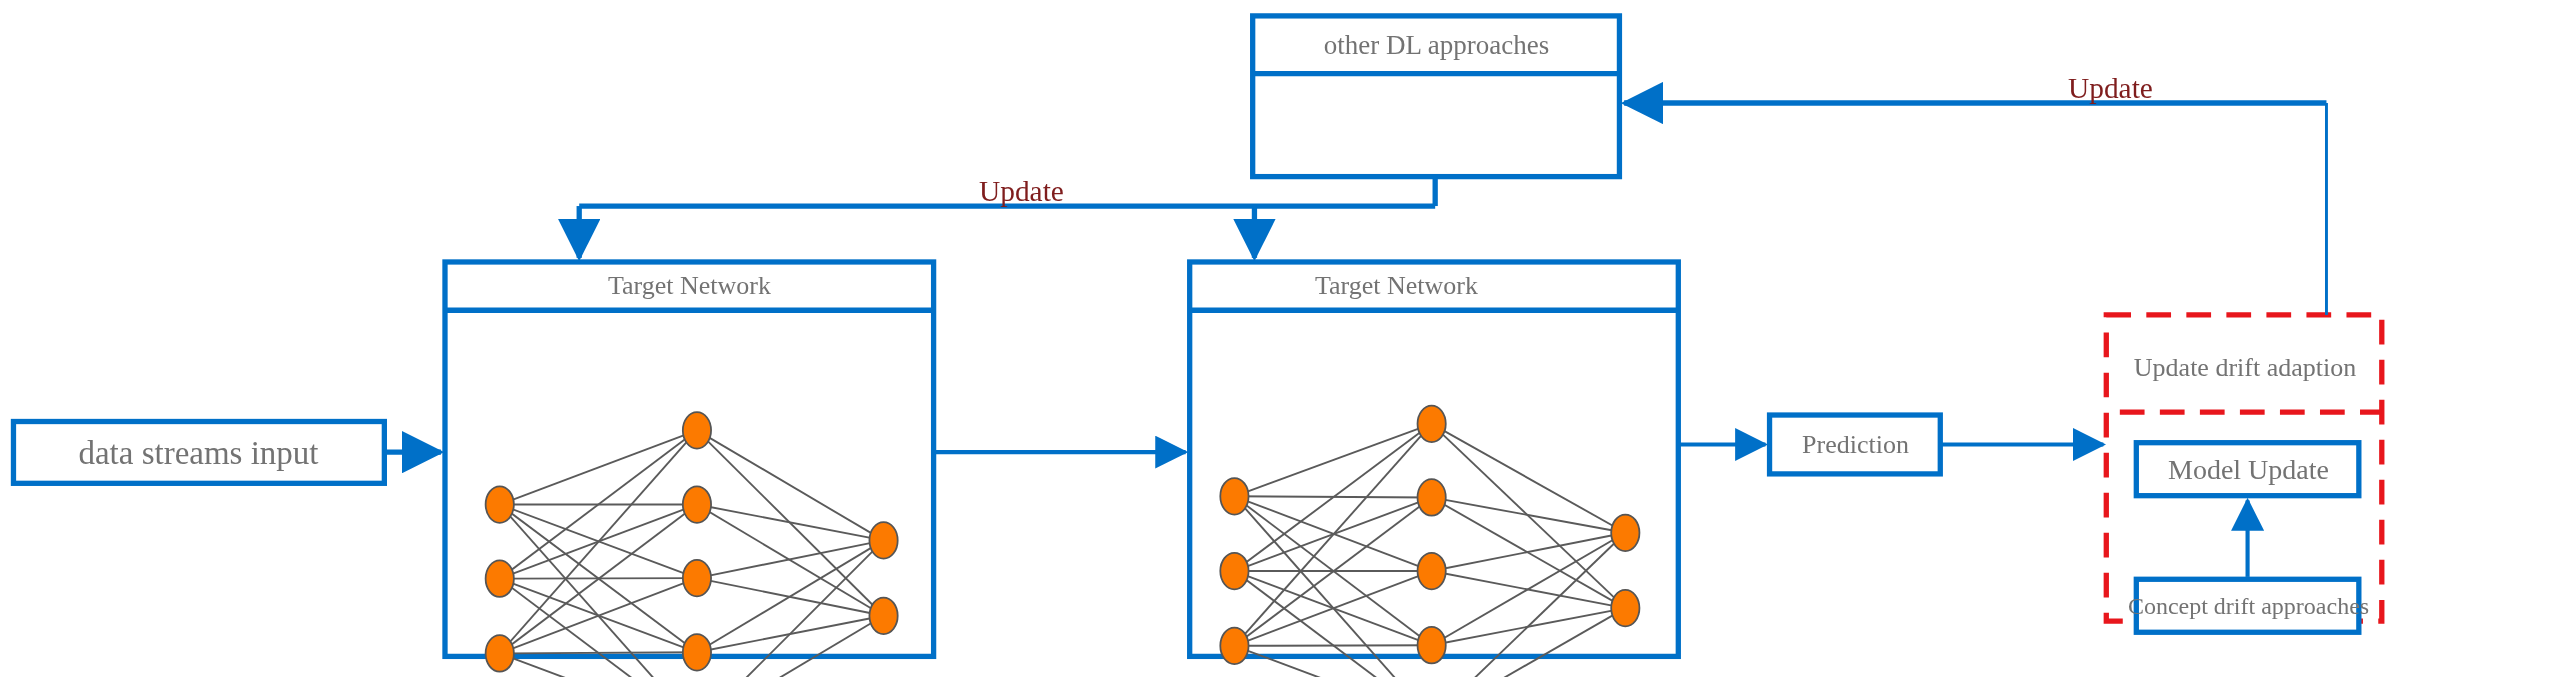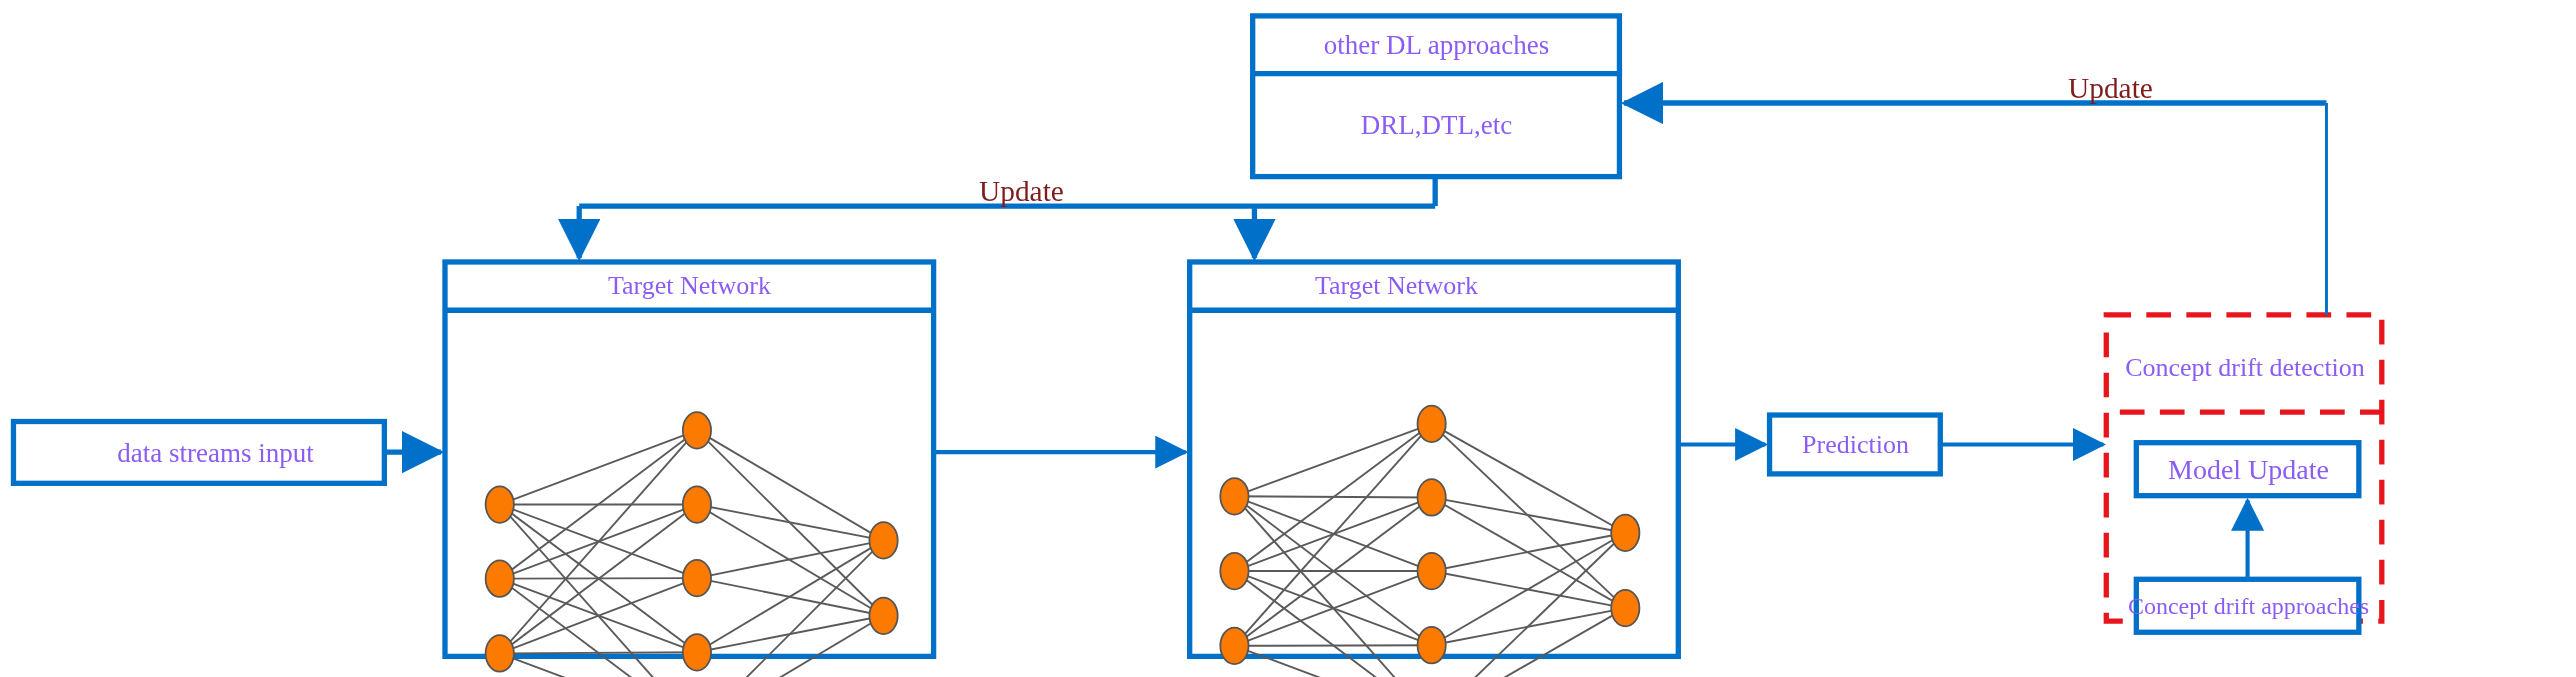--- a/index.html
+++ b/index.html
@@ -1,20 +1,20 @@
 <!DOCTYPE html>
 <html style="font-size:9.4px"><head>
 <meta charset="utf-8">
 <style>
   html,body{margin:0;padding:0;background:#ffffff;}
   #stage{position:relative;width:2576px;height:677px;background:#ffffff;
          font-family:"Liberation Serif","DejaVu Serif",serif;overflow:hidden;}
   svg.layer{position:absolute;left:0;top:0;width:2576px;height:677px;}
   .boxlabel{position:absolute;display:flex;align-items:center;justify-content:center;
-            color:#8b5cf6;white-space:nowrap;pointer-events:none;}
+            color:#737373;white-space:nowrap;pointer-events:none;}
   .edgelabel{position:absolute;color:#7f1d1d;white-space:nowrap;}
 </style>
 </head>
 <body>
 
 <div id="stage">
 
   <svg class="layer" viewBox="0 0 4374 1150" xmlns="http://www.w3.org/2000/svg">
     <defs>
       <marker id="ah" viewBox="0 0 10 10" refX="9.2" refY="5" markerWidth="7" markerHeight="7" orient="auto-start-reverse">
@@ -173,31 +173,30 @@
         <ellipse cx="2431" cy="1096" rx="24" ry="31"></ellipse>
         <ellipse cx="2431" cy="1222" rx="24" ry="31"></ellipse>
         <ellipse cx="2760" cy="905" rx="24" ry="31"></ellipse>
         <ellipse cx="2760" cy="1033" rx="24" ry="31"></ellipse>
       </g>
     </g>
   </svg>
 
   <div class="boxlabel" style="left:1253px;top:16px;width:367px;height:58px;font-size:27px;">other DL approaches</div>
 
-  <div class="boxlabel" style="left:1253px;top:74px;width:367px;height:103px;font-size:27px;">DRL,DTL,etc</div>
-
-  <div class="boxlabel" style="left:30px;top:422px;width:371px;height:62px;font-size:27px;">data streams input</div>
+
+  <div class="boxlabel" style="left:13px;top:422px;width:371px;height:62px;font-size:33px;">data streams input</div>
 
   <div class="boxlabel" style="left:445px;top:262px;width:489px;height:48px;font-size:26px;">Target Network</div>
 
   <div class="boxlabel" style="left:1152px;top:262px;width:489px;height:48px;font-size:26px;">Target Network</div>
 
   <div class="boxlabel" style="left:1770px;top:415px;width:171px;height:59px;font-size:26px;">Prediction</div>
 
-  <div class="boxlabel" style="left:2107px;top:327px;width:276px;height:82px;font-size:26px;">Concept drift detection</div>
+  <div class="boxlabel" style="left:2107px;top:327px;width:276px;height:82px;font-size:26px;">Update drift adaption</div>
 
   <div class="boxlabel" style="left:2137px;top:443px;width:223px;height:53px;font-size:28px;">Model Update</div>
 
   <div class="boxlabel" style="left:2137px;top:580px;width:223px;height:53px;font-size:24px;">Concept drift approaches</div>
 
   <div class="edgelabel" style="left:979px;top:175px;font-size:29.4px;">Update</div>
 
   <div class="edgelabel" style="left:2068px;top:72px;font-size:29.4px;">Update</div>
 
 </div>

